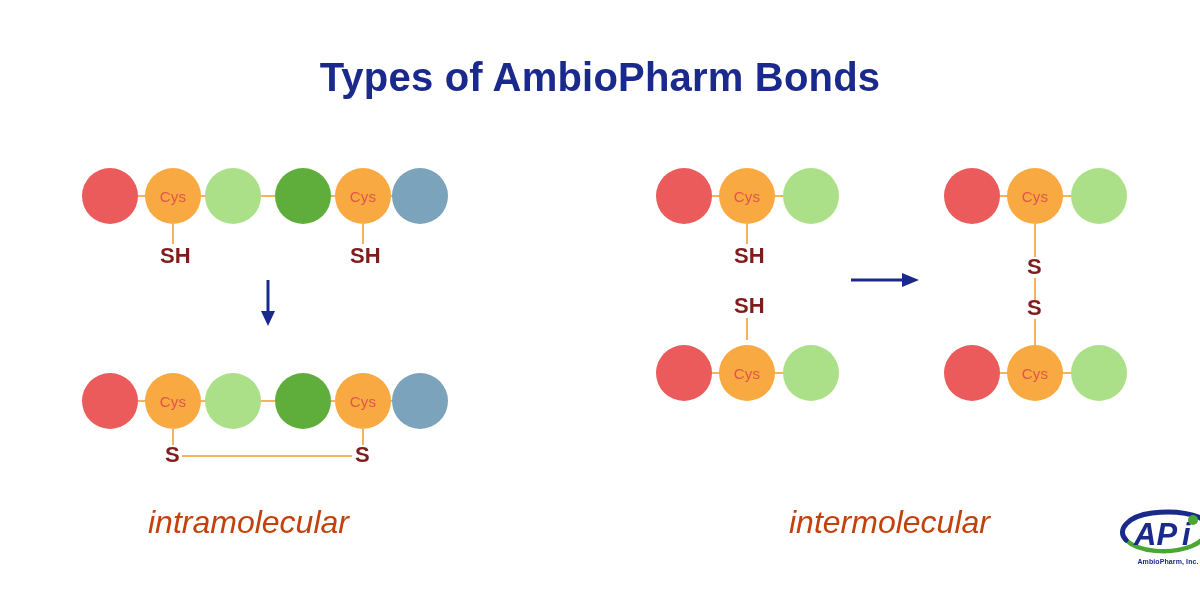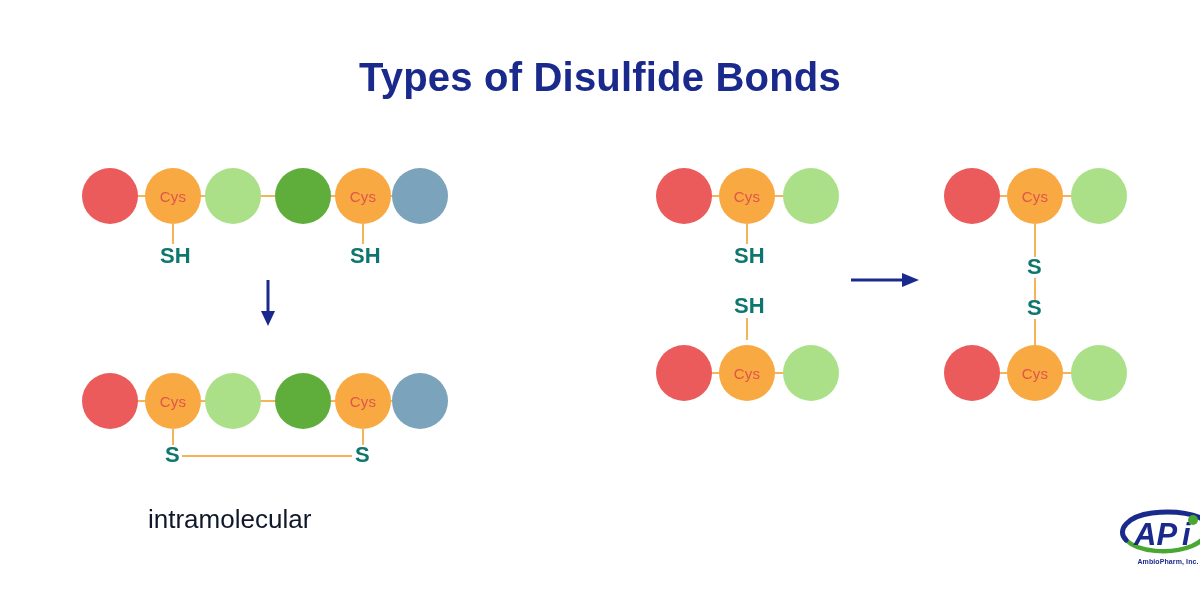--- a/index.html
+++ b/index.html
@@ -55,32 +55,33 @@
   .bond-v {
     position: absolute;
     width: 2px;
     background: #f6b45a;
   }
   
   .slabel {
     position: absolute;
     font-size: 22px;
     font-weight: bold;
-    color: #0f766e;
+    color: #7f1d1d;
     white-space: nowrap;
     line-height: 1;
   }
   
   .arrow { position: absolute; }
   
   .caption {
     position: absolute;
-    font-size: 26px;
-    color: #0f172a;
+    font-size: 32px;
+    color: #c2410c;
     white-space: nowrap;
+    font-style: italic;
   }
   
   #logo {
     position: absolute;
     left: 1118px;
     top: 508px;
     width: 100px;
     height: 72px;
   }
   #logo .logo-sub {
@@ -93,21 +94,21 @@
     font-weight: bold;
     color: #1a2a8c;
     letter-spacing: 0.1px;
   }
 </style>
 </head>
 <body>
 
 <div id="canvas">
 
-  <div id="page-title">Types of Disulfide Bonds</div>
+  <div id="page-title">Types of AmbioPharm Bonds</div>
 
   <div class="bond-h" style="left:132px; top:195px; width:290px;"></div>
 
   <div class="residue" style="left:82px; top:168px; width:56px; height:56px; background:#eb5b5b;"></div>
 
   <div class="residue" style="left:145px; top:168px; width:56px; height:56px; background:#f9a941;">
     <span class="res-label">Cys</span>
   </div>
 
   <div class="residue" style="left:205px; top:168px; width:56px; height:56px; background:#abe089;"></div>
@@ -201,20 +202,21 @@
   <div class="bond-v" style="left:1034px; top:319px; height:28px;"></div>
 
   <div class="bond-h" style="left:993px; top:372px; width:115px;"></div>
 
   <div class="residue" style="left:944px; top:345px; width:56px; height:56px; background:#eb5b5b;"></div>
   <div class="residue" style="left:1007px; top:345px; width:56px; height:56px; background:#f9a941;">
     <span class="res-label">Cys</span>
   </div>
   <div class="residue" style="left:1071px; top:345px; width:56px; height:56px; background:#abe089;"></div>
 
+  <div class="caption" style="left:789px; top:504px;">intermolecular</div>
 
   <div id="logo">
     <svg width="100" height="50" viewBox="0 0 100 50">
 
       <path d="M86 6 C 96 14, 92 30, 74 38 C 52 47, 20 44, 8 32" fill="none" stroke="#4aa832" stroke-width="4.5" stroke-linecap="round"></path>
 
       <path d="M8 32 C -2 22, 10 8, 34 5 C 58 2, 80 6, 88 14" fill="none" stroke="#1a2a8c" stroke-width="5" stroke-linecap="round"></path>
 
       <text x="16" y="37" font-family="'Liberation Sans', sans-serif" font-size="31" font-weight="bold" font-style="italic" fill="#1a2a8c">AP</text>
       <text x="64" y="37" font-family="'Liberation Sans', sans-serif" font-size="31" font-weight="bold" font-style="italic" fill="#1a2a8c">i</text>

